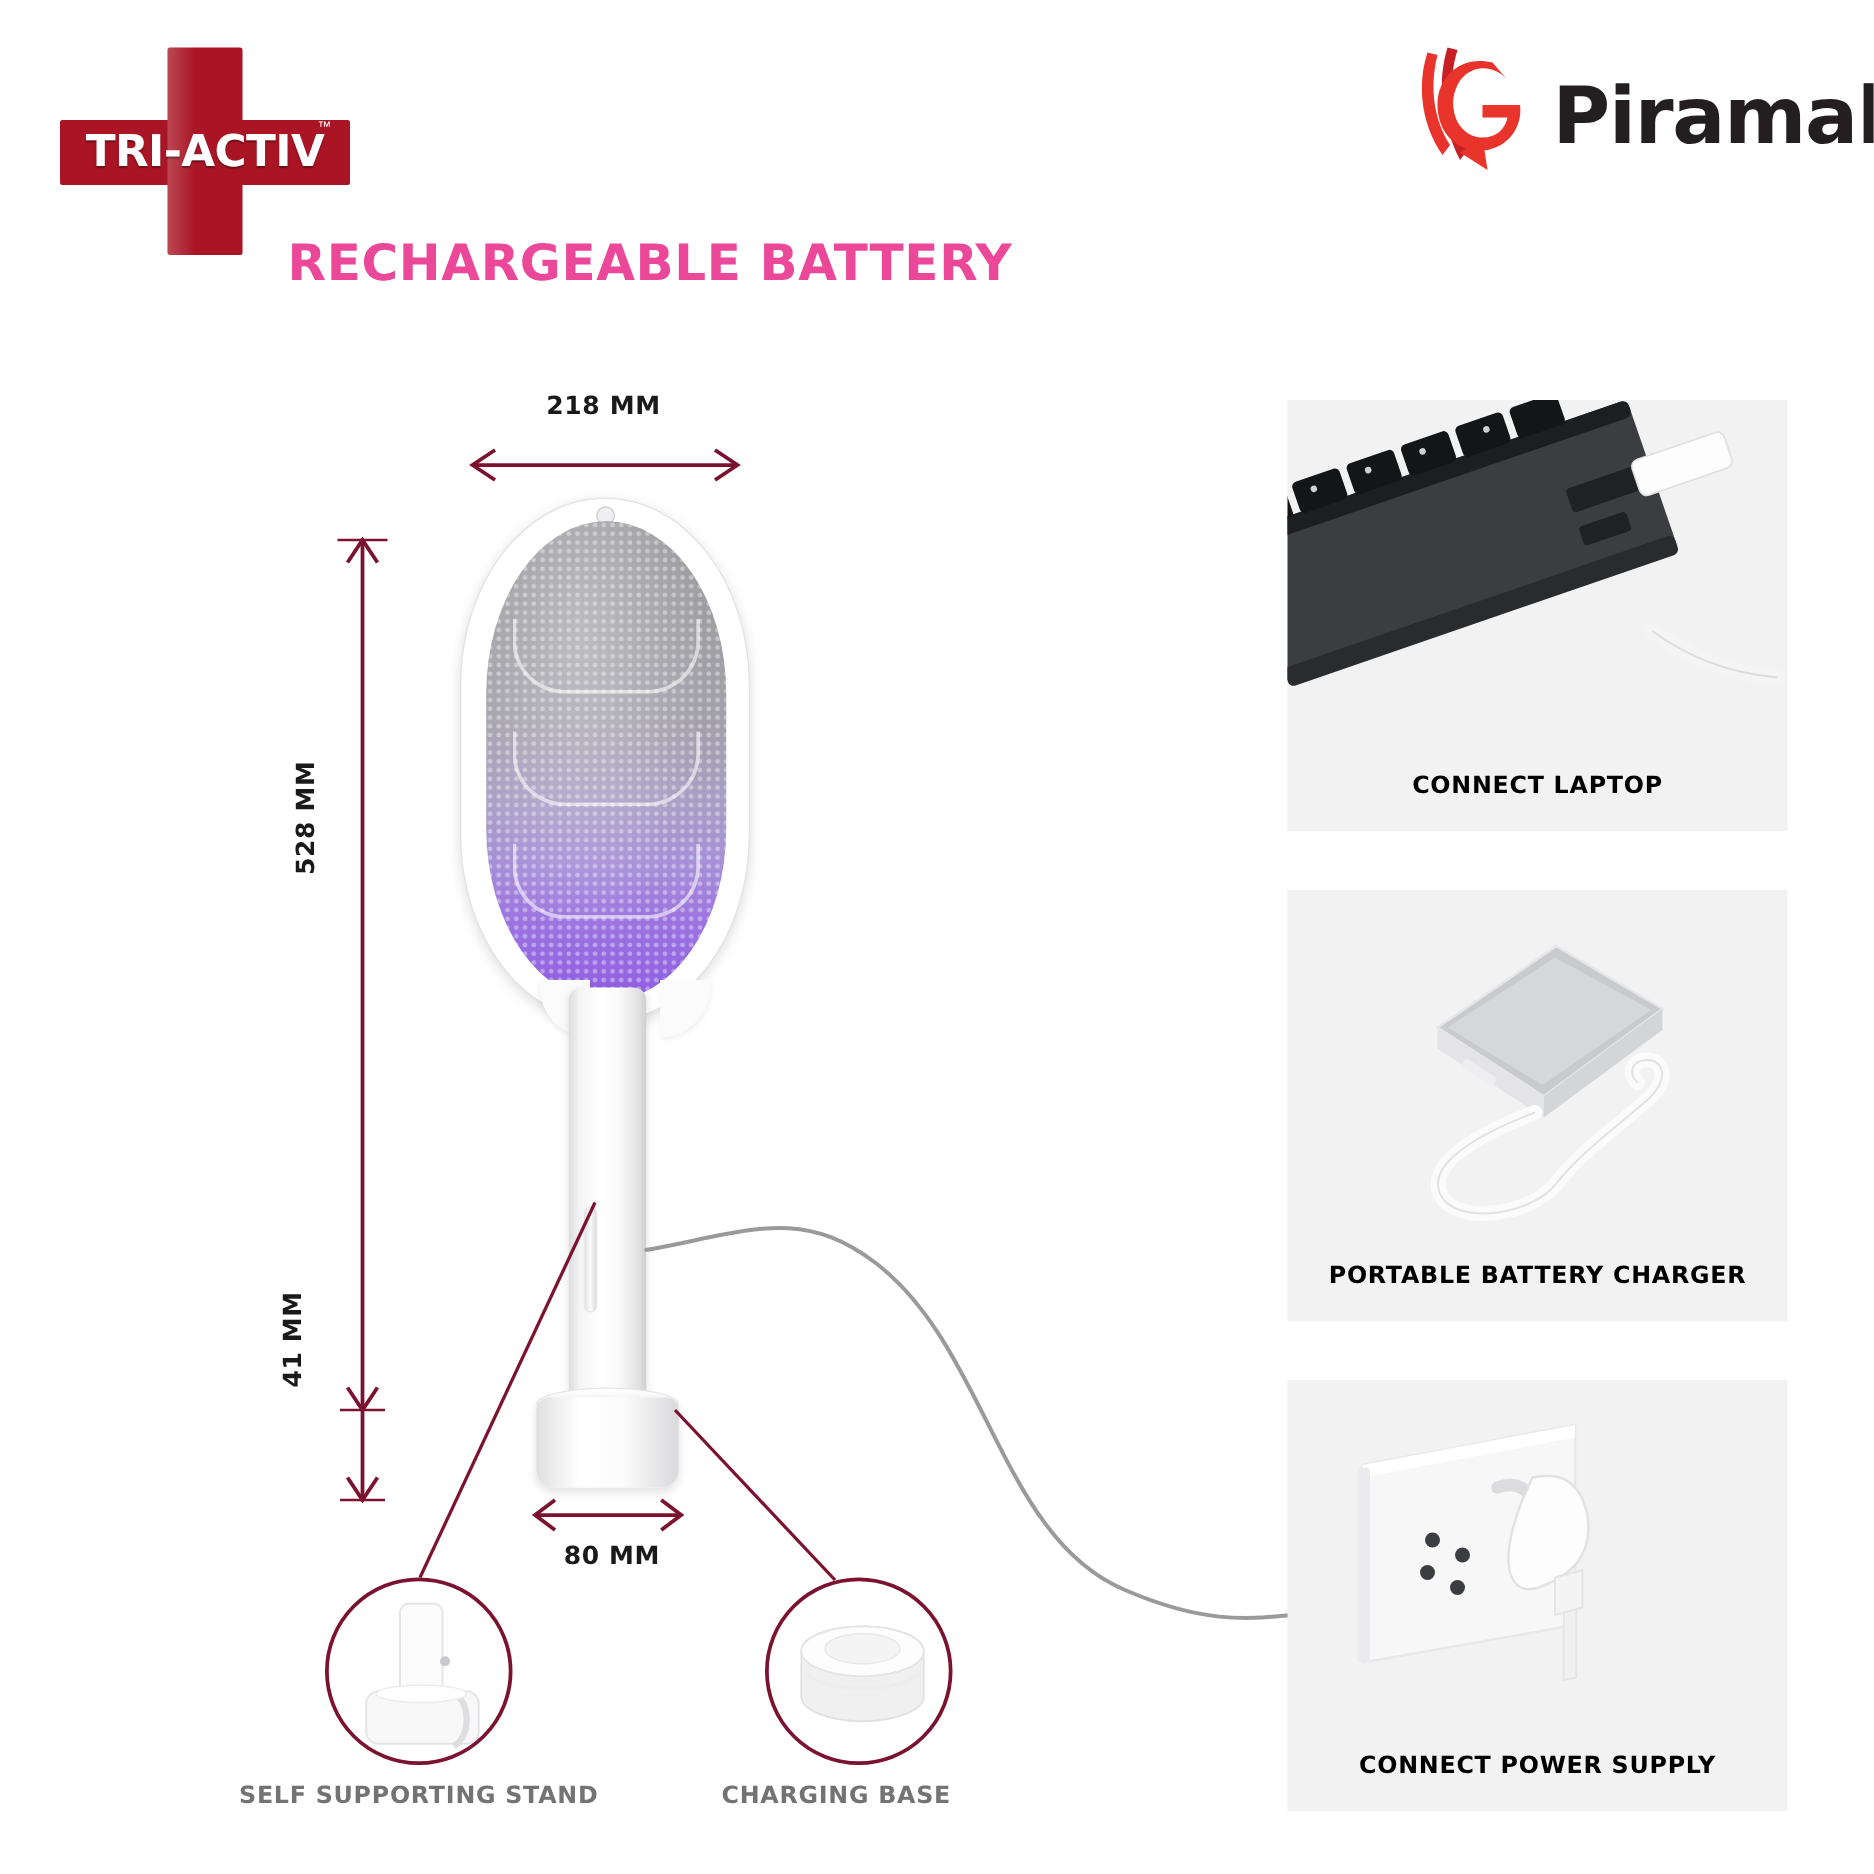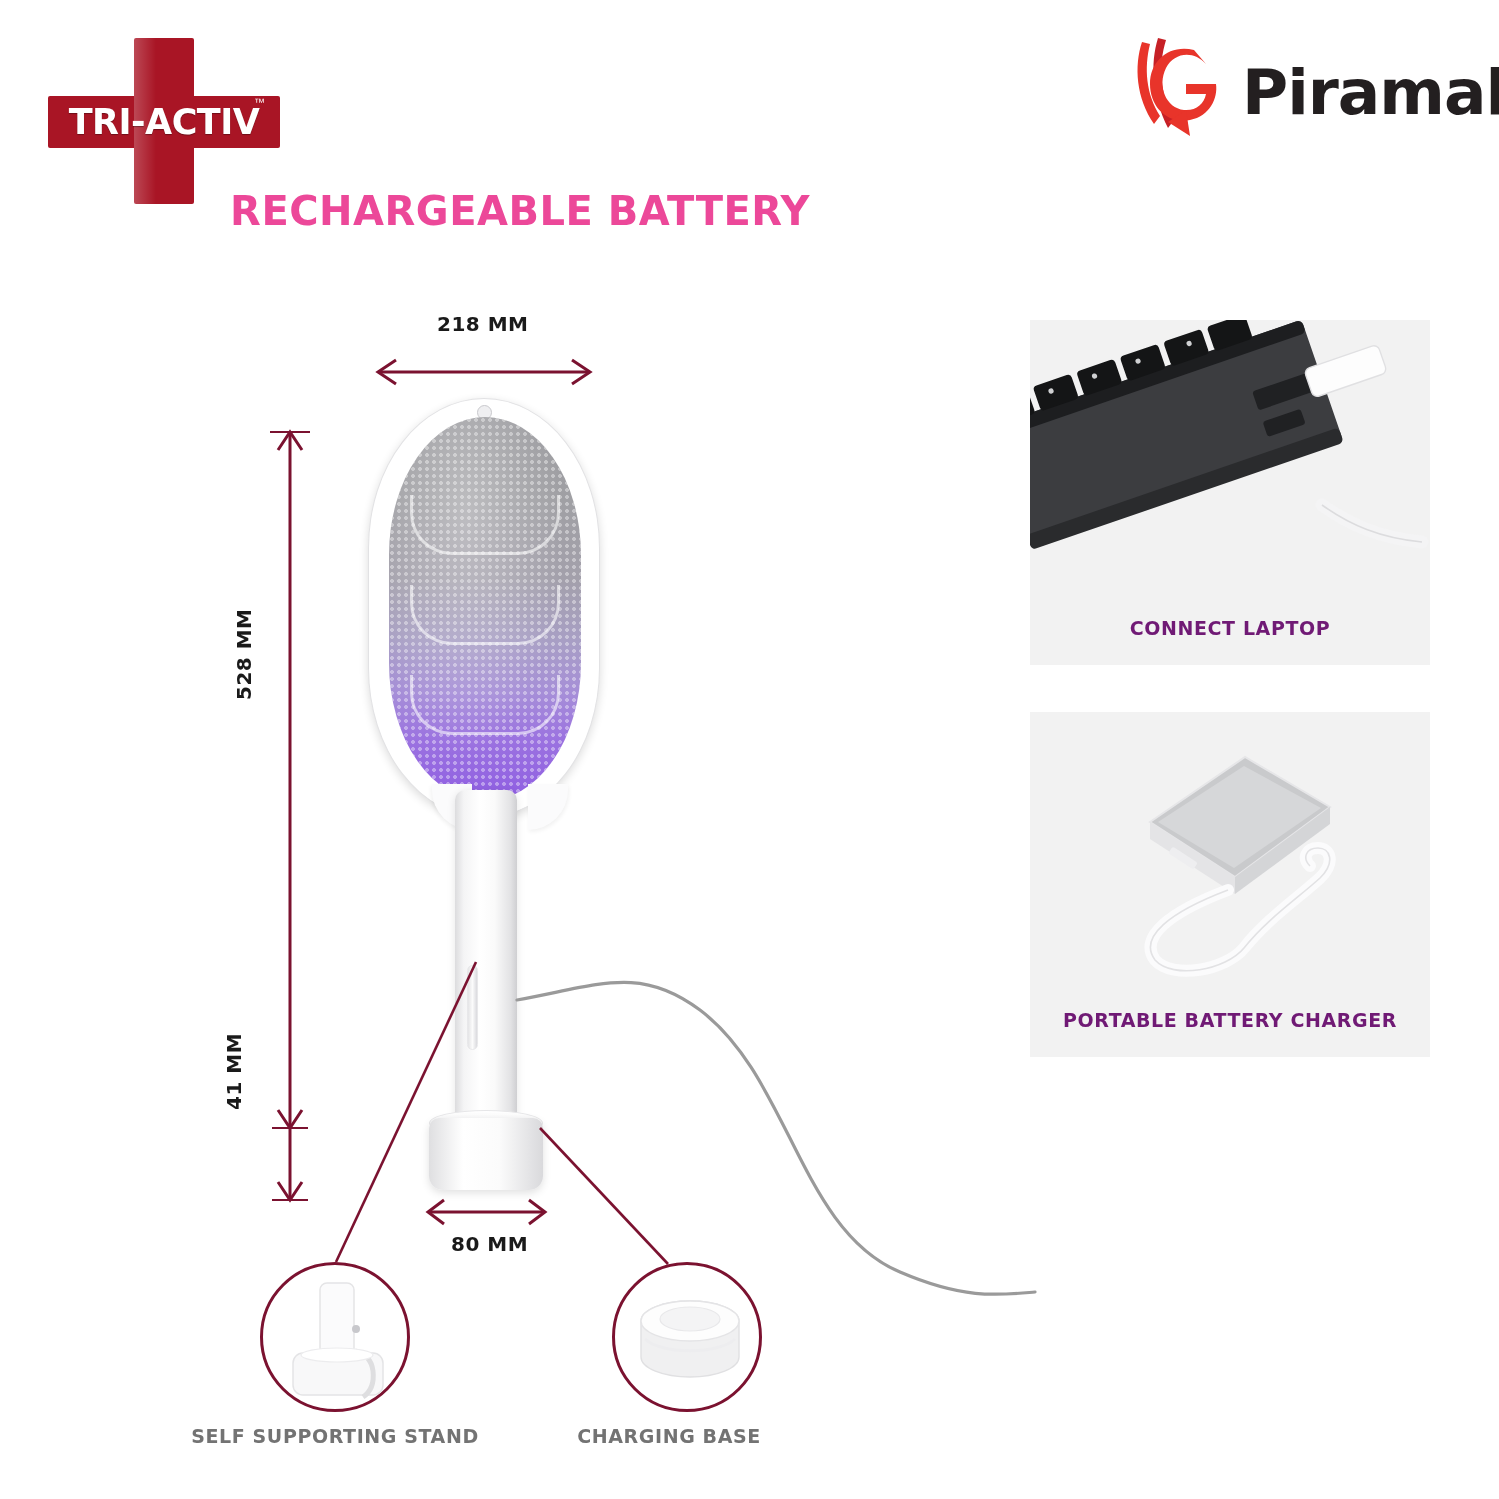--- a/index.html
+++ b/index.html
@@ -229,21 +229,21 @@
     background: #f2f2f2;
   }
   #panel-laptop  { top: 320px;  height: 345px; }
   #panel-bank    { top: 712px;  height: 345px; }
   #panel-socket  { top: 1104px; height: 345px; }
 
   .panel-caption {
     position: absolute; left: 0; bottom: 26px; width: 100%;
     text-align: center;
     font-size: 19px; font-weight: bold;
-    color: #701a75;
+    color: #000000;
     font-family: "DejaVu Sans", sans-serif;
     letter-spacing: 0.6px;
   }
   .panel-art { position: absolute; left: 0; top: 0; width: 100%; height: 275px; }
 </style>
 </head>
 <body>
 
 <div id="page">
 
@@ -386,14 +386,32 @@
         <path d="M205 165 L300 95 L300 112 L205 182 Z" fill="#d4d5d7"></path>
         <path d="M128 110 L214 54 L291 96 L204 156 Z" fill="#d6d7d9"></path>
         <rect x="138" y="142" width="30" height="8" rx="2" fill="#eeeef0" transform="rotate(33 153 146)"></rect>
       </g>
       <path d="M198 178 C 140 200 108 225 125 248 C 143 268 196 258 214 236 C 236 208 268 186 290 166 C 306 150 300 136 288 136 C 276 136 272 146 280 154" fill="none" stroke="#fbfbfc" stroke-width="12" stroke-linecap="round"></path>
       <path d="M198 178 C 140 200 108 225 125 248 C 143 268 196 258 214 236 C 236 208 268 186 290 166 C 306 150 300 136 288 136 C 276 136 272 146 280 154" fill="none" stroke="#e2e2e4" stroke-width="1.6"></path>
     </svg>
     <div class="panel-caption">PORTABLE BATTERY CHARGER</div>
   </div>
 
+  <div class="panel" id="panel-socket">
+    <svg class="panel-art" viewBox="0 0 400 275">
+      <path d="M60 68 L230 36 L230 196 L60 226 Z" fill="#f7f7f8" stroke="#e8e8ea" stroke-width="2"></path>
+      <path d="M60 68 L230 36 L230 46 L60 78 Z" fill="#ffffff"></path>
+      <rect x="56" y="70" width="10" height="156" rx="3" fill="#ebebed"></rect>
+      <g fill="#3c3d40">
+        <circle cx="116" cy="128" r="6"></circle>
+        <circle cx="140" cy="140" r="6"></circle>
+        <circle cx="112" cy="154" r="6"></circle>
+        <circle cx="136" cy="166" r="6"></circle>
+      </g>
+      <path d="M168 86 q16 -6 26 6 q8 12 2 28" fill="none" stroke="#dcdcde" stroke-width="10" stroke-linecap="round"></path>
+      <path d="M196 78 q36 -8 44 30 q6 40 -34 56 q-22 10 -28 -10 q-6 -26 18 -76 z" fill="#fdfdfd" stroke="#e2e2e4" stroke-width="2"></path>
+      <path d="M214 158 L236 152 L236 182 L214 188 Z" fill="#f4f4f5" stroke="#e4e4e6" stroke-width="1.6"></path>
+      <path d="M221 186 L231 184 L231 238 L221 240 Z" fill="#f0f0f1" stroke="#e4e4e6" stroke-width="1.4"></path>
+    </svg>
+    <div class="panel-caption">CONNECT POWER SUPPLY</div>
+  </div>
 
 </div>
 
 </body></html>

